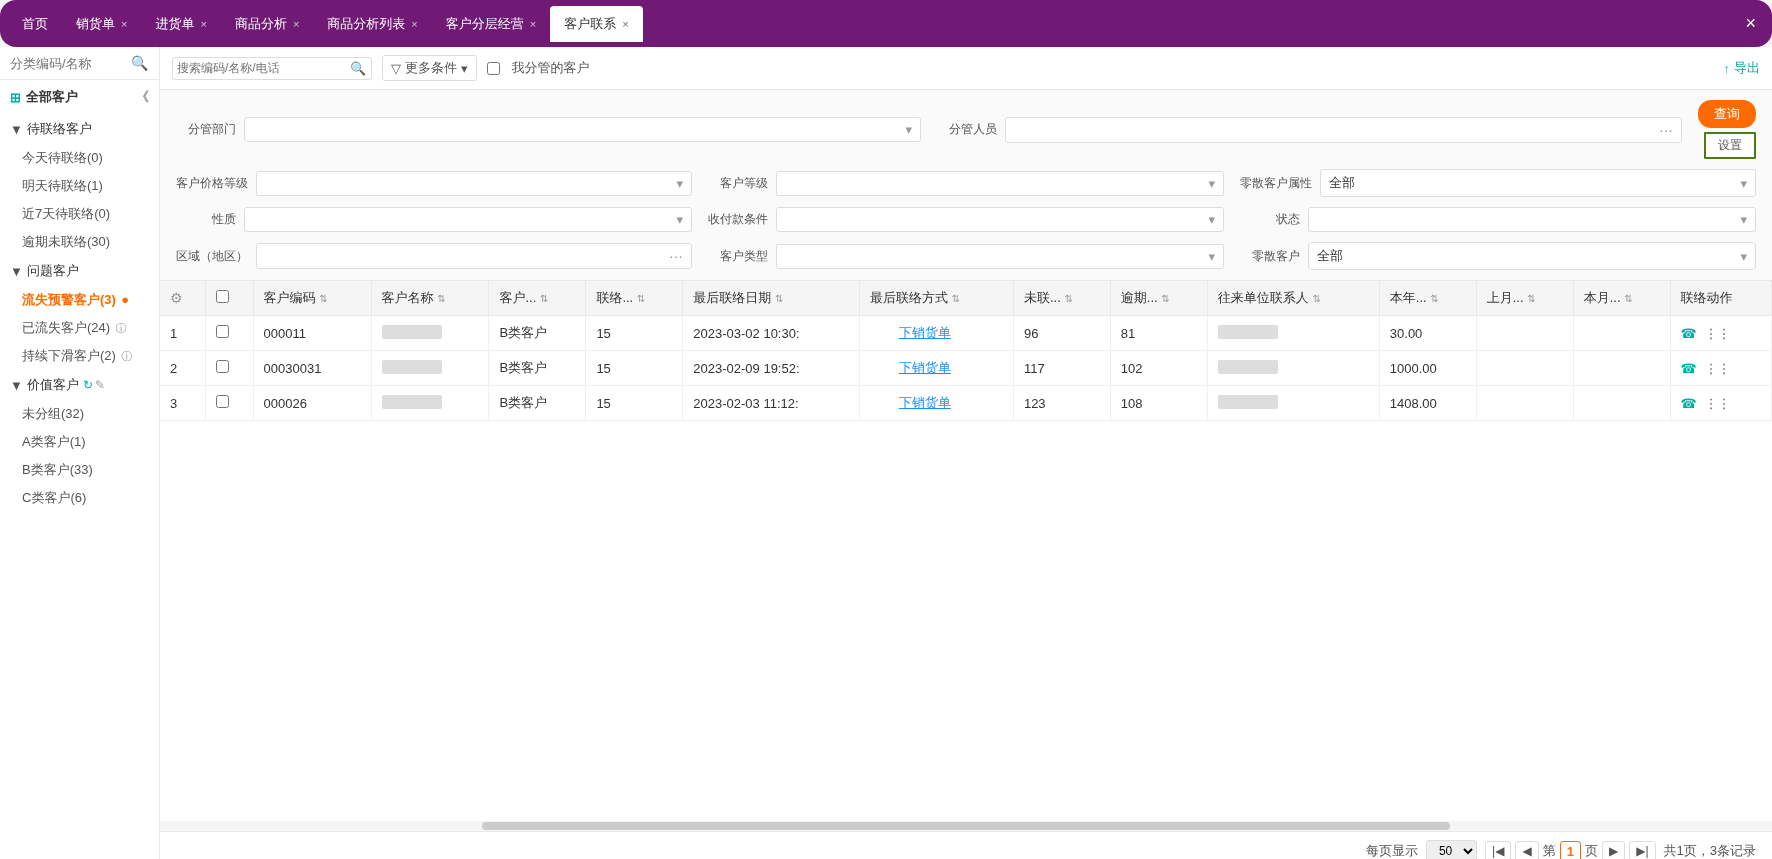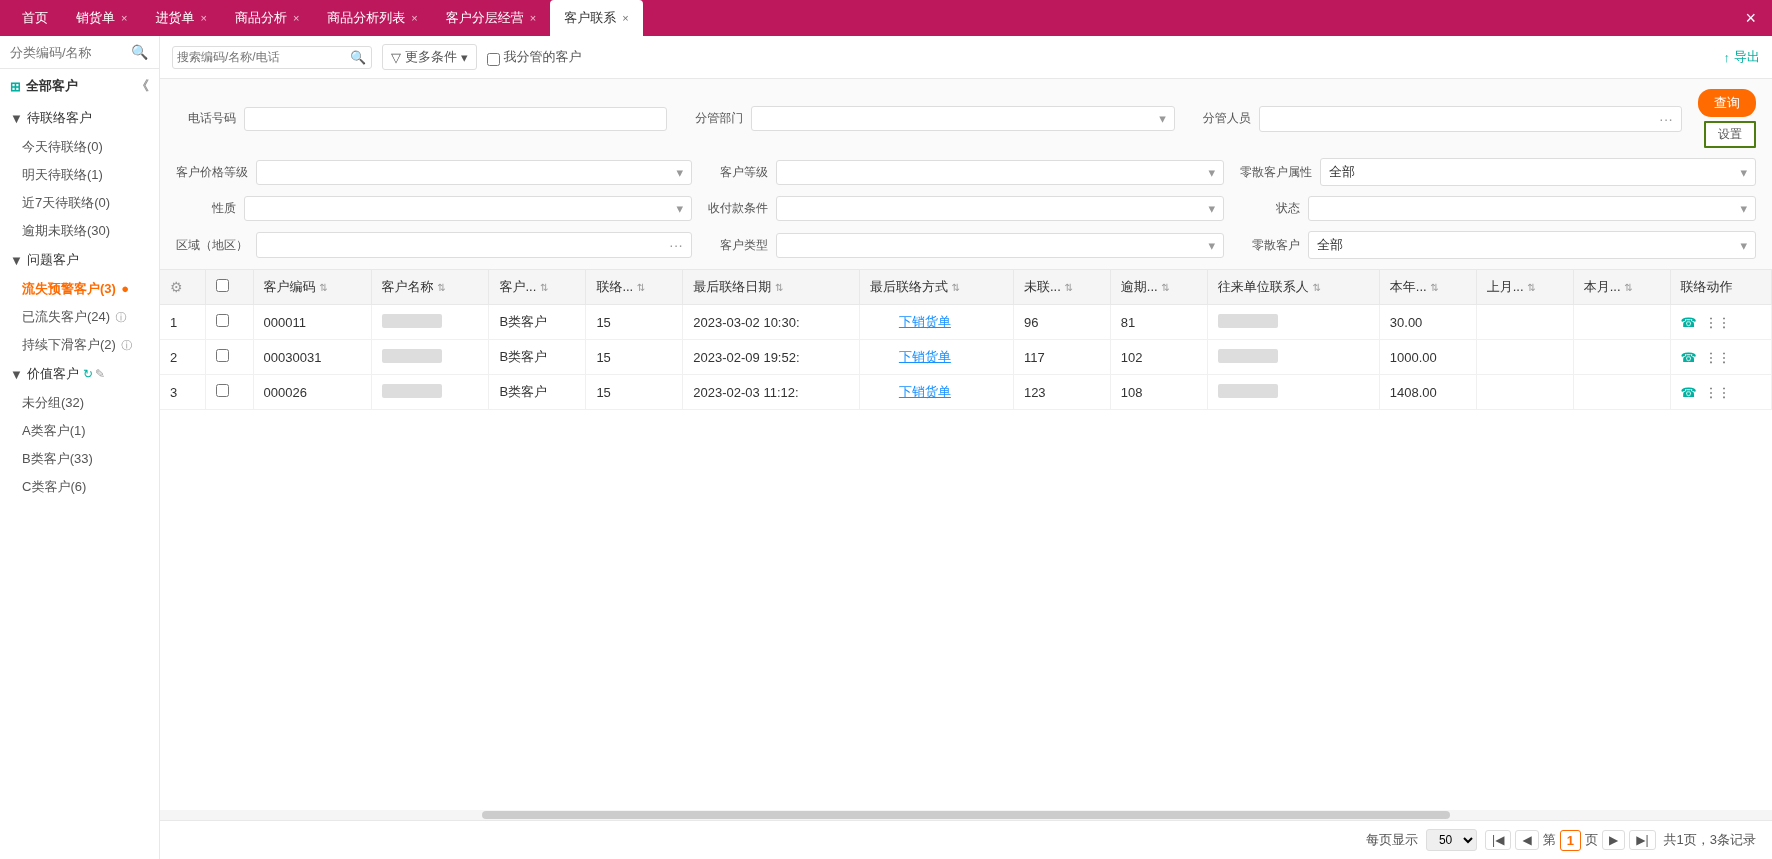--- a/index.html
+++ b/index.html
@@ -2,23 +2,24 @@
 <html><head>
   <meta charset="utf-8">
   <style>
     * { box-sizing: border-box; margin: 0; padding: 0; font-family: 'Microsoft YaHei', Arial, sans-serif; font-size: 13px; }
     body { background: #f5f5f5; overflow: hidden; }
 
     
     .top-tabs {
       display: flex;
       align-items: center;
-      background: #be185d;
-      height: 36px;
+      background: #701a75;
+      height: 47px;
       padding: 0 8px;
+      border-radius: 16px;
     }
     .top-tab {
       display: flex;
       align-items: center;
       padding: 0 14px;
       height: 36px;
       color: #fff;
       cursor: pointer;
       font-size: 13px;
       position: relative;
@@ -177,22 +178,22 @@
       color: #555;
       cursor: pointer;
       font-size: 12px;
       border: 1px solid #ddd;
       padding: 3px 8px;
       border-radius: 3px;
     }
 
     .checkbox-label {
       display: flex;
-      align-items: flex-end;
-      gap: 4px;
+      align-items: center;
+      gap: 12px;
       font-size: 12px;
       color: #555;
     }
 
     .export-btn {
       margin-left: auto;
       display: flex;
       align-items: center;
       gap: 4px;
       color: #00b0a0;
@@ -486,24 +487,20 @@
       </div>
       <div class="export-btn">
         <span>↑</span>
         <span>导出</span>
       </div>
     </div>
 
     <div class="filter-panel">
 
       <div class="filter-row">
-        <div class="filter-field">
-          <label>电话号码</label>
-          <input class="field-input" type="text" style="">
-        </div>
         <div class="filter-field">
           <label>分管部门</label>
           <div class="field-select">
             <span></span>
             <span class="down">▾</span>
           </div>
         </div>
         <div class="filter-field">
           <label>分管人员</label>
           <div class="field-select">

